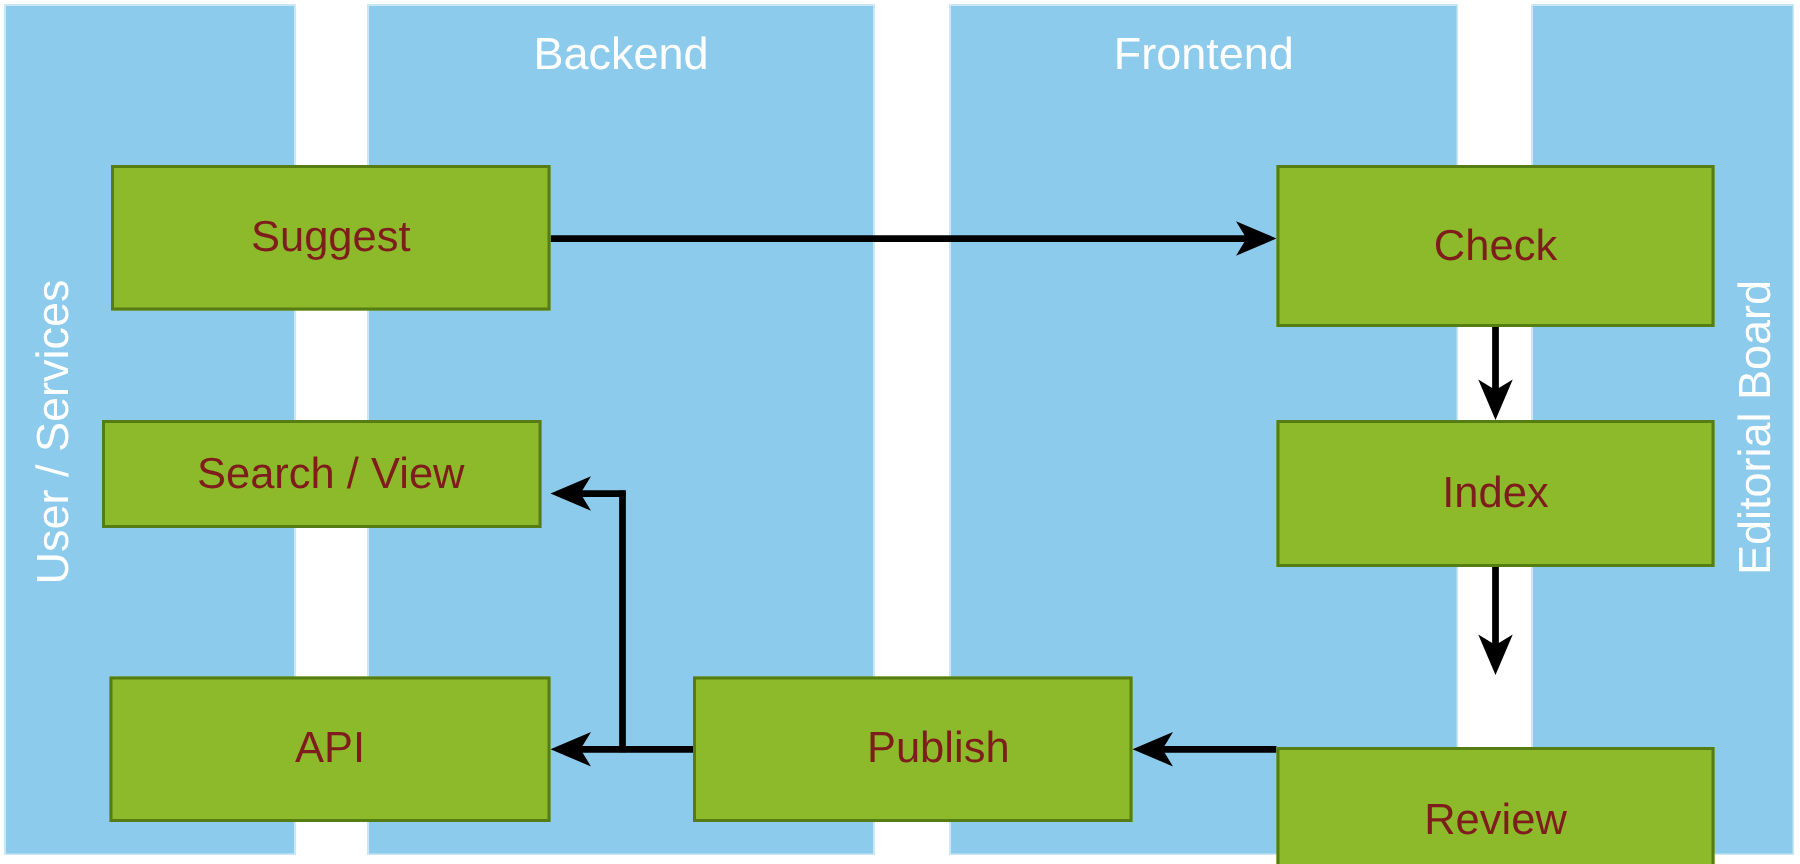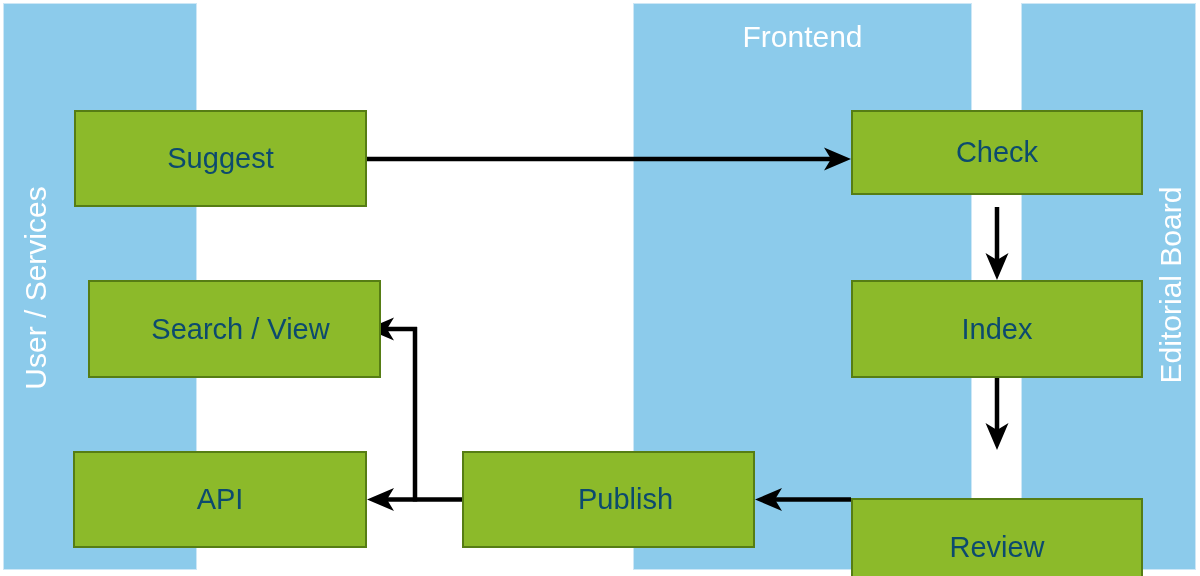--- a/index.html
+++ b/index.html
@@ -47,32 +47,32 @@
     transform: translate(-50%, -50%) rotate(-90deg);
   }
   #label-user-services   { left: 36px;   top: 288px; }
   #label-editorial-board { left: 1171px; top: 285px; }
 
   .node {
     position: absolute;
     background: #8CBA2A;
     border: 2px solid #567D14;
     box-sizing: border-box;
-    color: #0c4a6e;
+    color: #7f1d1d;
     font-size: 29px;
     display: flex;
     align-items: center;
     justify-content: center;
     white-space: nowrap;
   }
   #node-suggest     { left: 74px;  top: 110px; width: 293px; height: 97px; }
-  #node-search-view { left: 88px;  top: 280px; width: 293px; height: 98px; padding-left: 12px; }
+  #node-search-view { left: 68px;  top: 280px; width: 293px; height: 72px; padding-left: 12px; }
   #node-api         { left: 73px;  top: 451px; width: 294px; height: 97px; text-align: center; }
   #node-publish     { left: 462px; top: 451px; width: 293px; height: 97px; padding-left: 34px; }
-  #node-check       { left: 851px; top: 110px; width: 292px; height: 85px; }
+  #node-check       { left: 851px; top: 110px; width: 292px; height: 108px; }
   #node-index       { left: 851px; top: 280px; width: 292px; height: 98px; }
   #node-review      { left: 851px; top: 450px; width: 292px; height: 98px; margin-top: 48px; }
 
   #arrow-layer {
     position: absolute;
     left: 0; top: 0;
     width: 1200px;
     height: 576px;
     pointer-events: none;
   }
@@ -85,20 +85,23 @@
     fill: #000000;
     stroke: none;
   }
 </style>
 </head>
 <body>
 
 <div id="stage">
 
   <div class="lane" id="lane-user-services"></div>
+  <div class="lane" id="lane-backend">
+    <div class="lane-label-top">Backend</div>
+  </div>
   <div class="lane" id="lane-frontend">
     <div class="lane-label-top">Frontend</div>
   </div>
   <div class="lane" id="lane-editorial-board"></div>
 
   <div class="lane-label-rotated" id="label-user-services">User / Services</div>
   <div class="lane-label-rotated" id="label-editorial-board">Editorial Board</div>
 
   <svg id="arrow-layer" viewBox="0 0 1200 576" xmlns="http://www.w3.org/2000/svg">
     <g>

